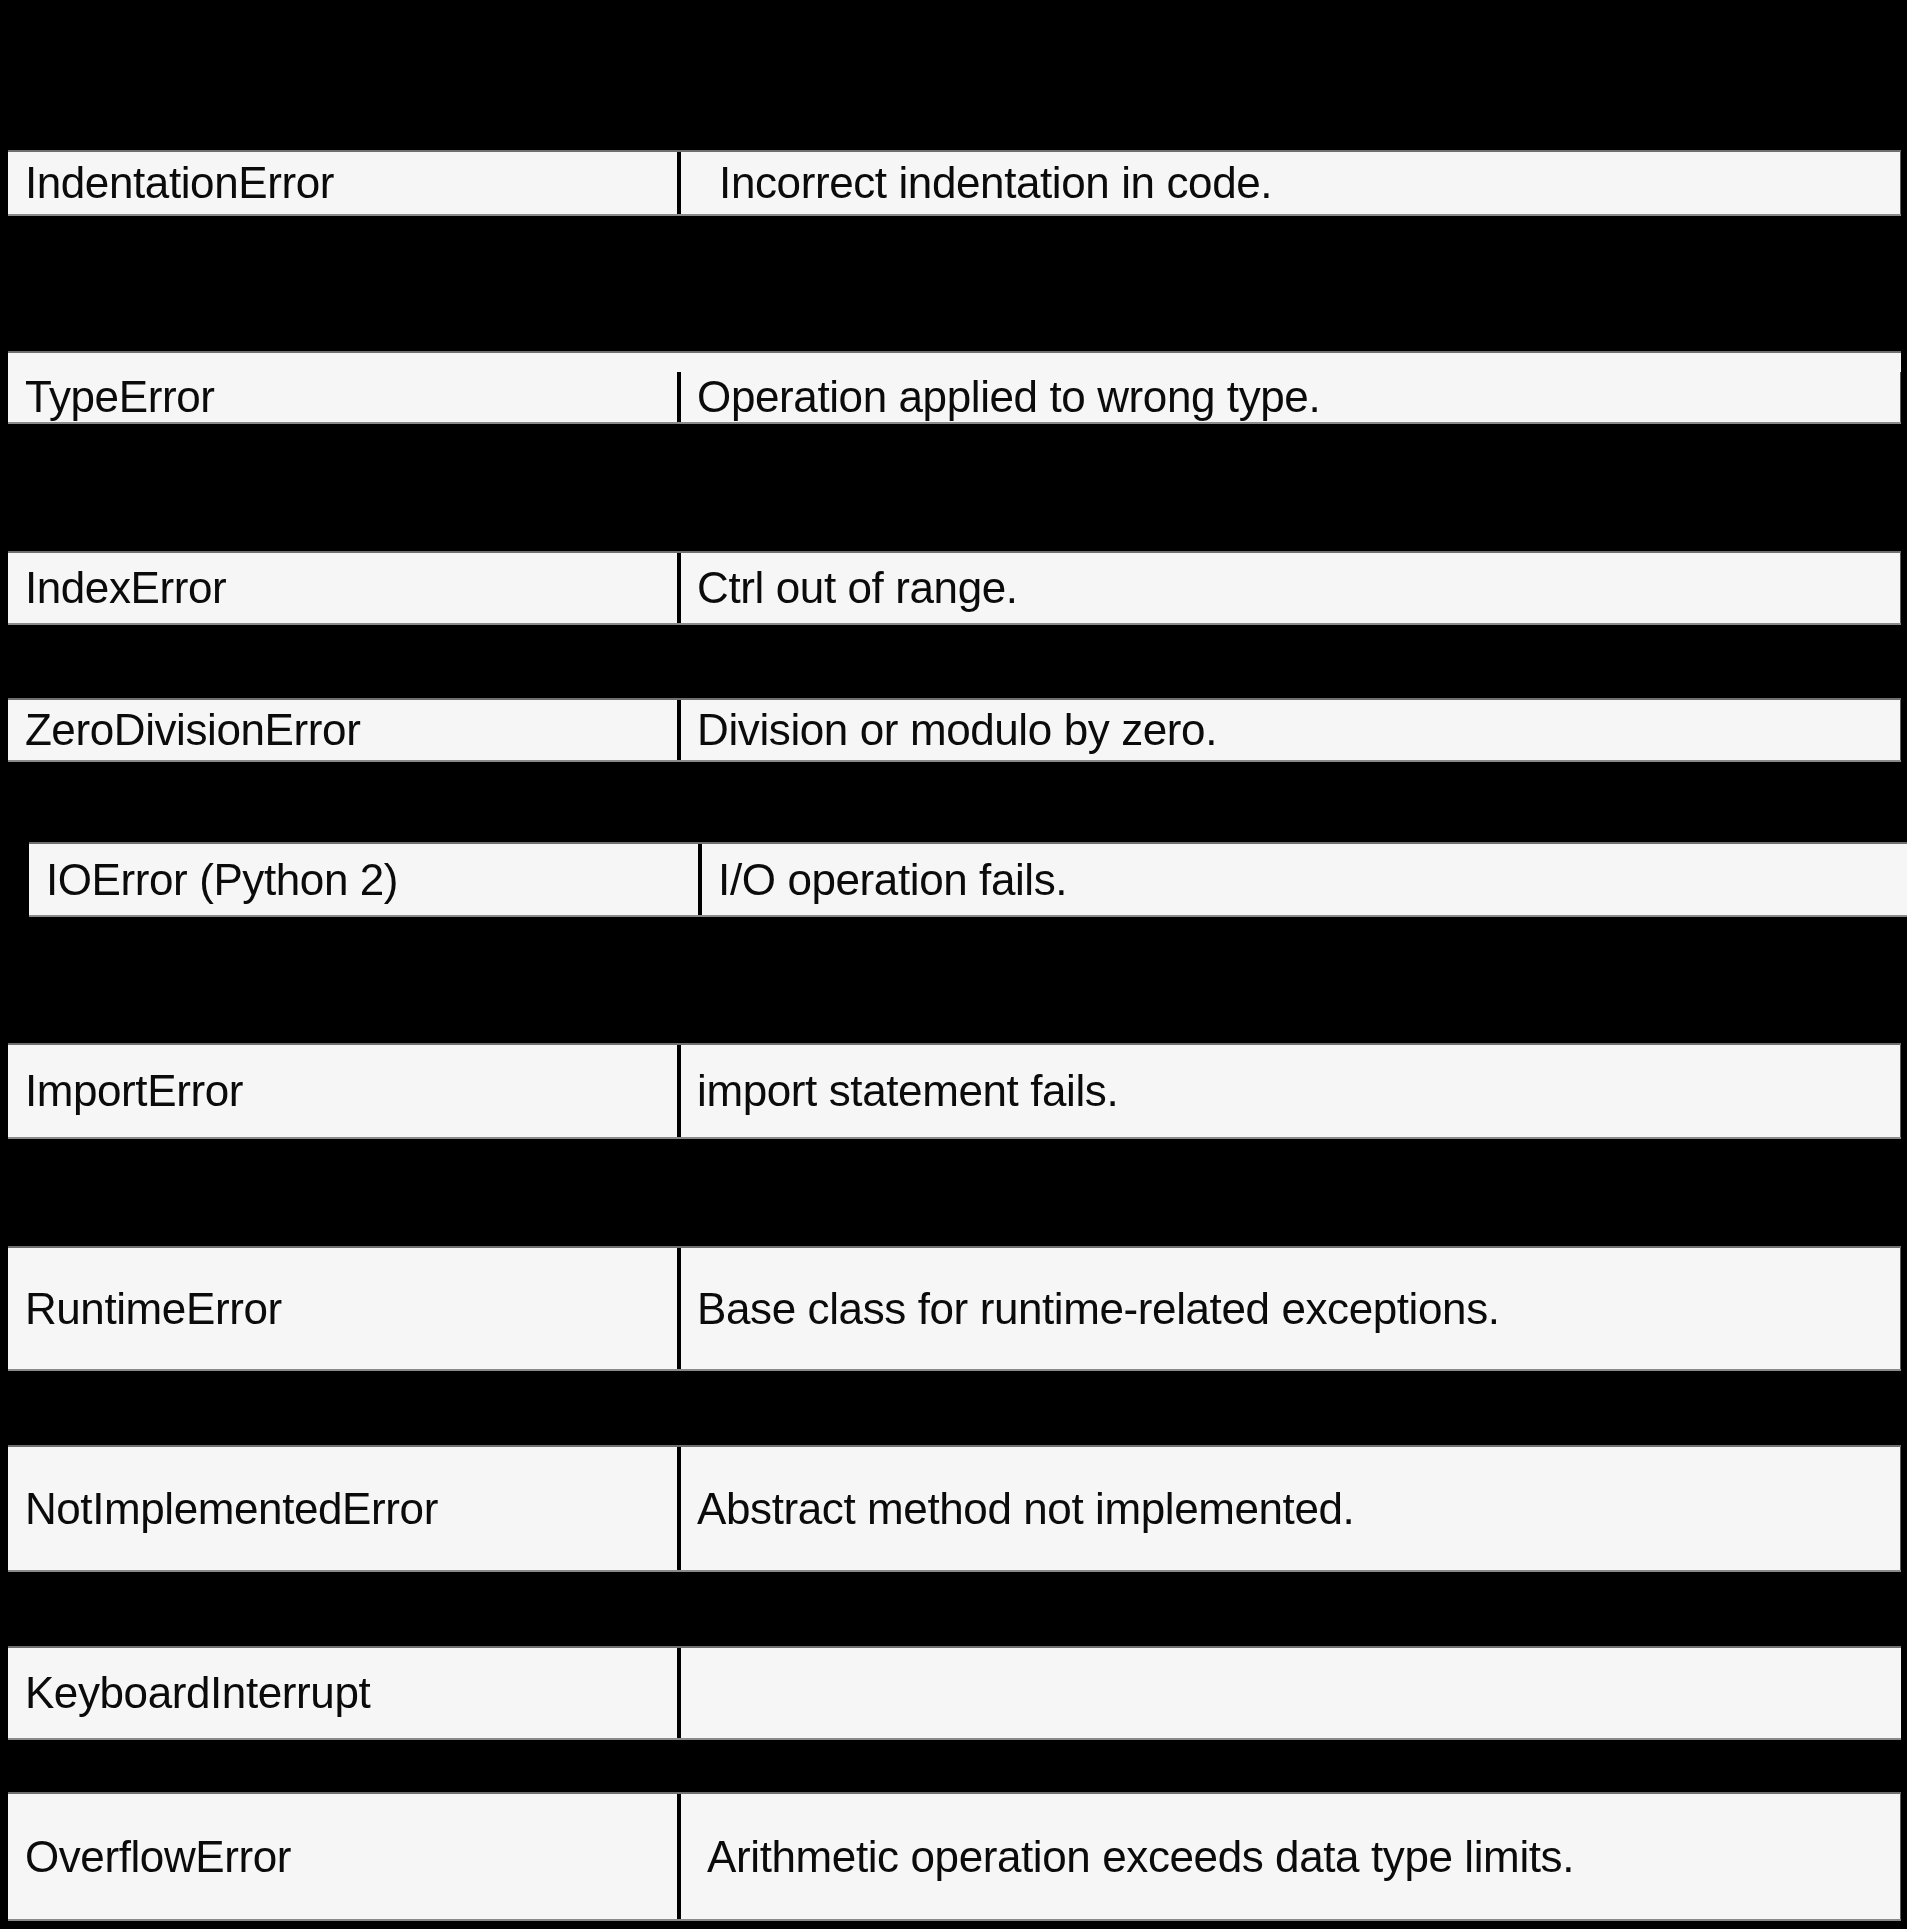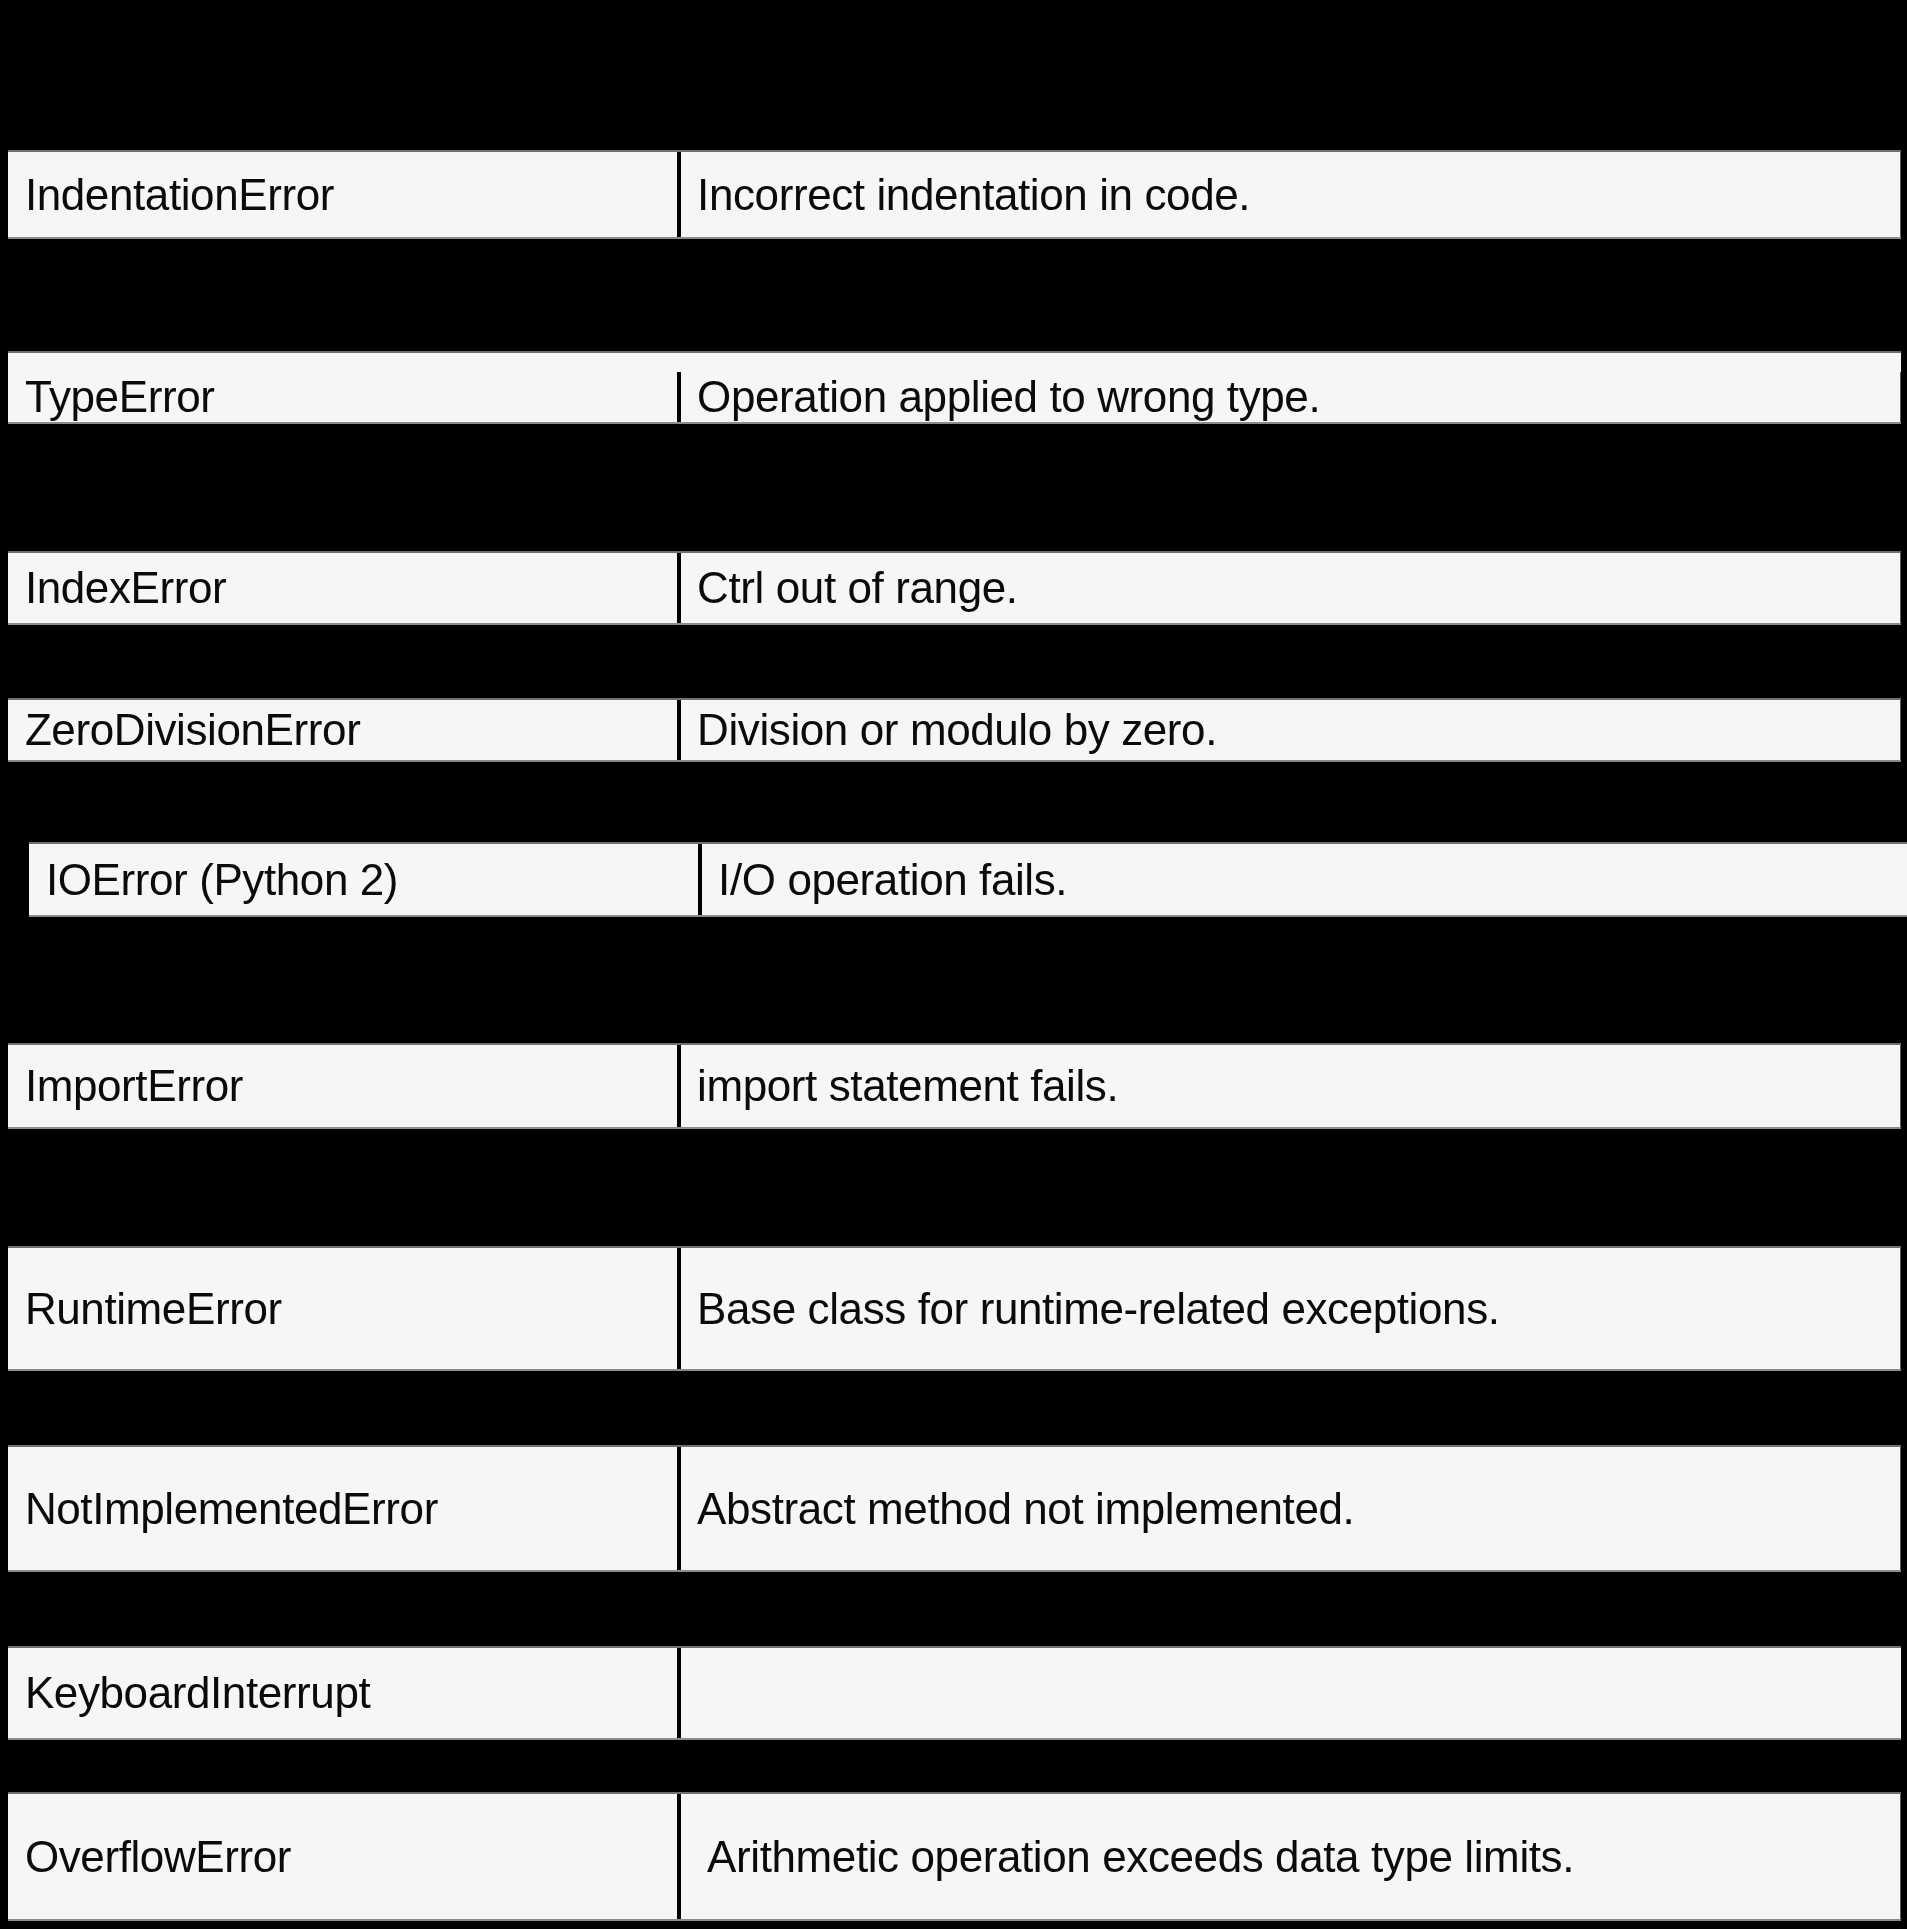--- a/index.html
+++ b/index.html
@@ -47,21 +47,21 @@
     flex: 1;
     padding-left: 16.6px;
     border-right: 1.7px solid #5a5a5a;
   }
 </style>
 </head>
 <body>
 
 <div class="table">
 
-  <div class="row" style="top:150px;height:89px;">
+  <div class="row" style="top:150px;height:66px;gap:22px;">
     <div class="cell name">
       <span>IndentationError</span>
     </div>
     <div class="cell desc">
       <span>Incorrect indentation in code.</span>
     </div>
   </div>
 
   <div class="row" style="top:351px;height:73px;align-items:flex-end;">
     <div class="cell name">
@@ -92,21 +92,21 @@
 
   <div class="row" style="top:842px;height:75px;margin-left:21px;">
     <div class="cell name">
       <span>IOError (Python 2)</span>
     </div>
     <div class="cell desc">
       <span>I/O operation fails.</span>
     </div>
   </div>
 
-  <div class="row" style="top:1043px;height:86px;">
+  <div class="row" style="top:1043px;height:96px;">
     <div class="cell name">
       <span>ImportError</span>
     </div>
     <div class="cell desc">
       <span>import statement fails.</span>
     </div>
   </div>
 
   <div class="row" style="top:1445px;height:127px;">
     <div class="cell name">

